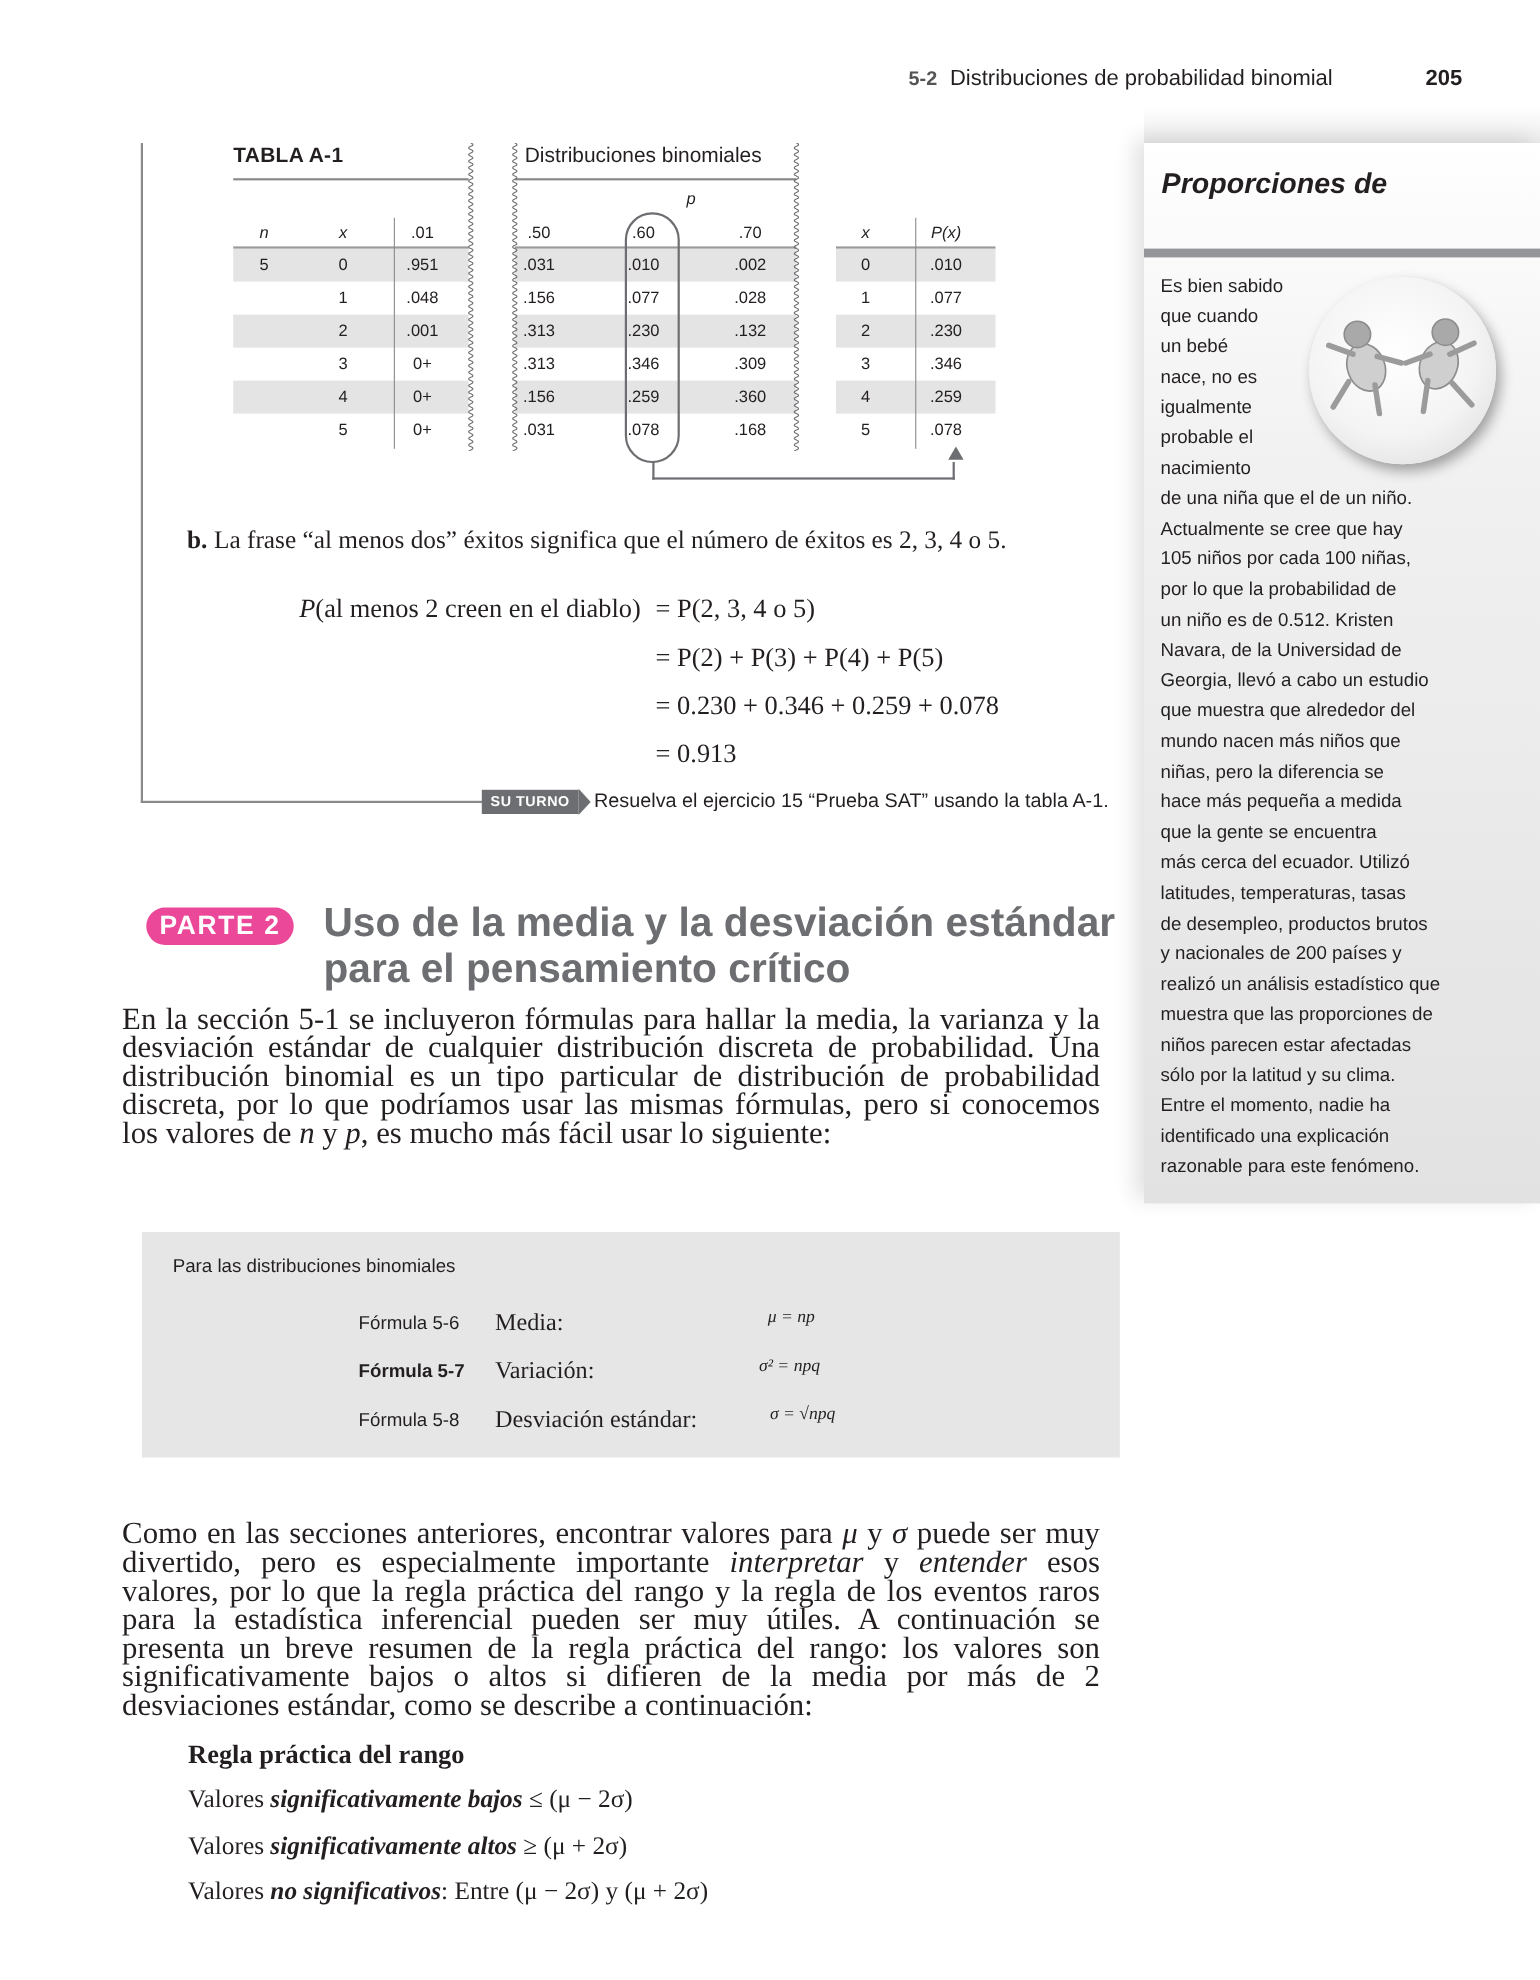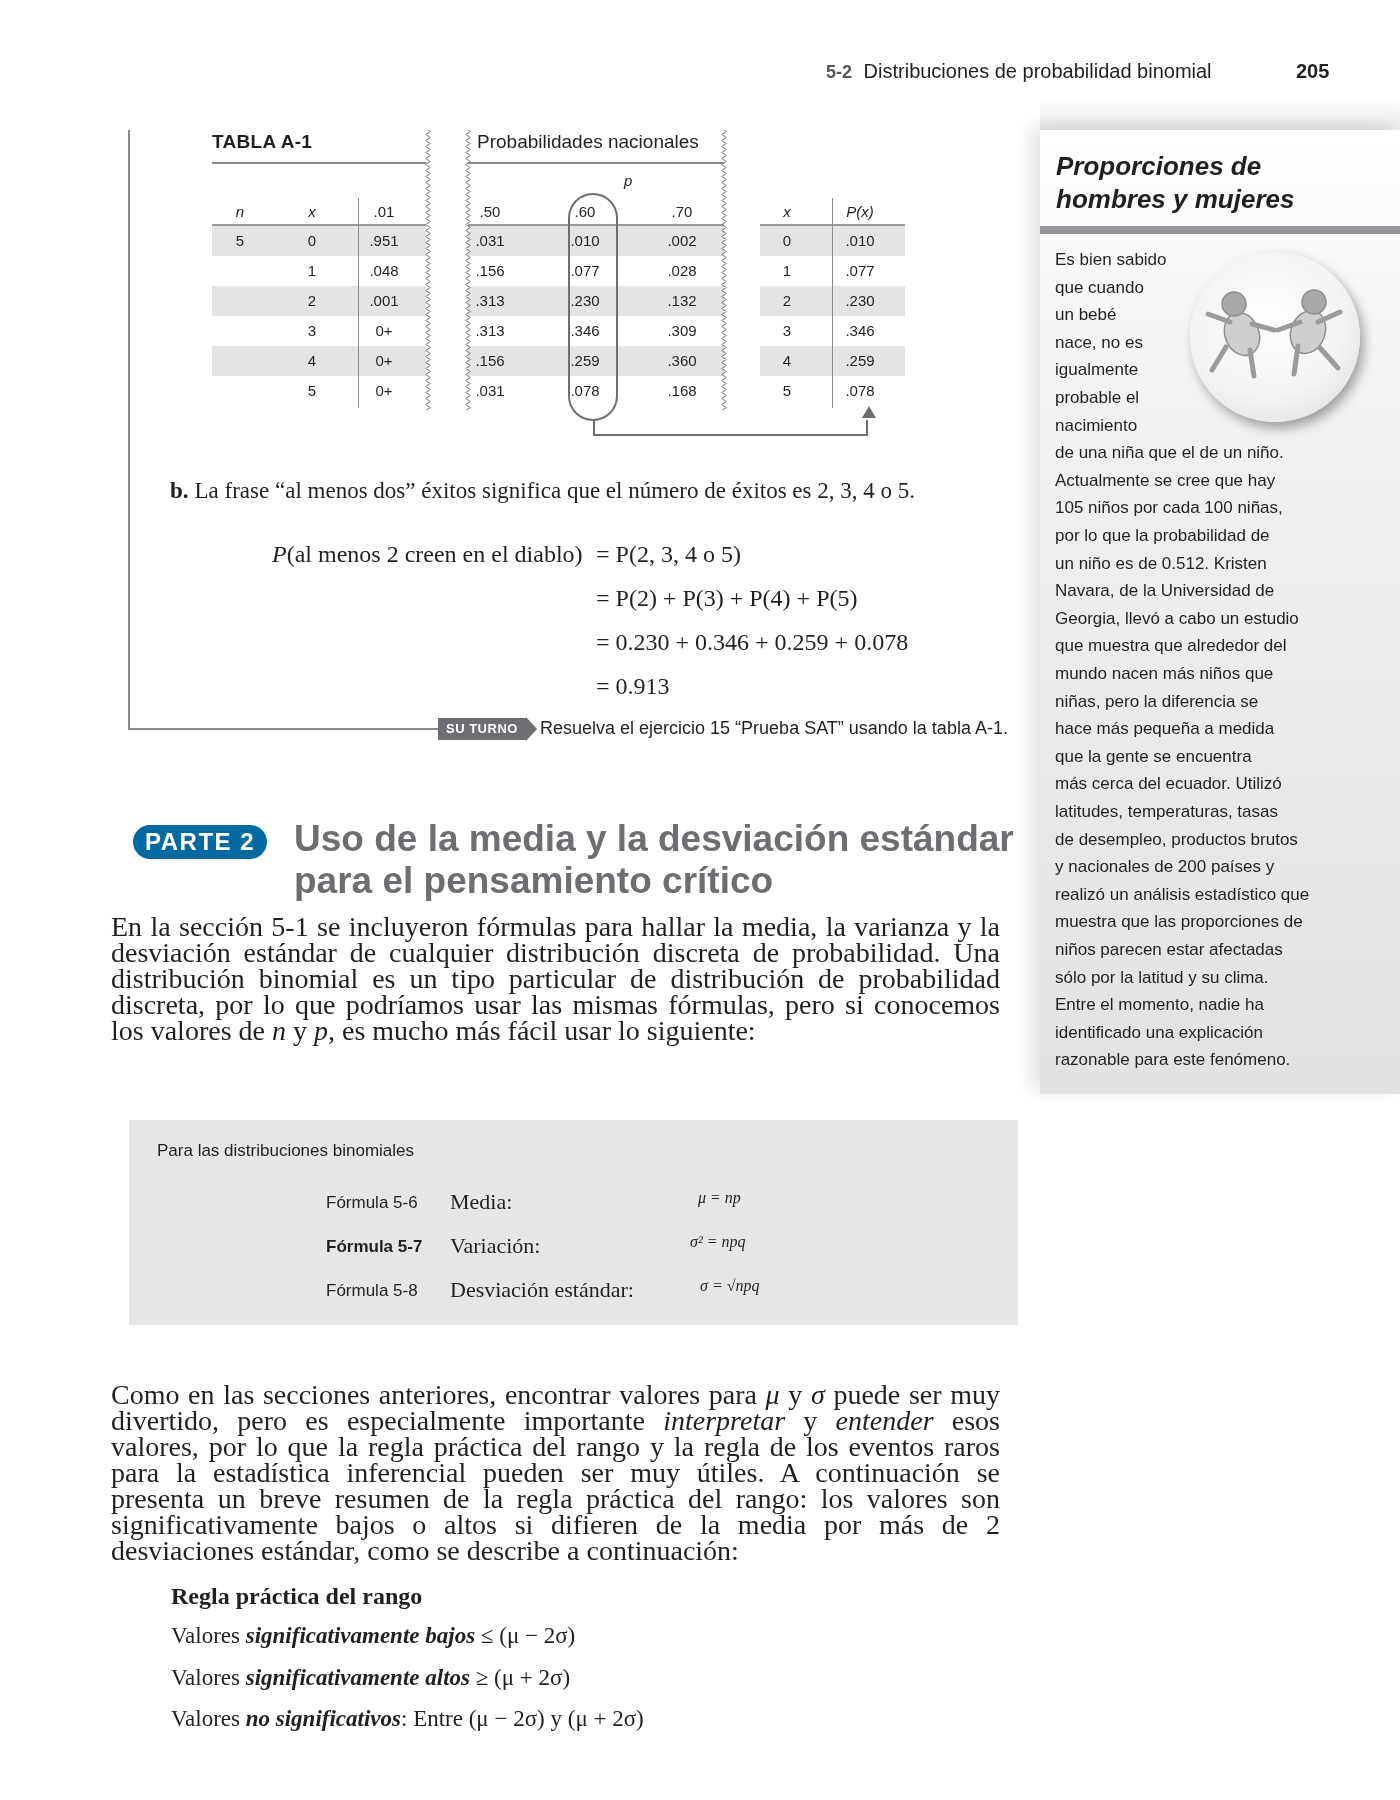--- a/index.html
+++ b/index.html
@@ -41,21 +41,21 @@
 
   
   .su-turno { top: 718px; left: 438px; height: 24px; }
   .su-box { background: #6d6e71; color: #fff; font-family: "Liberation Sans", sans-serif; font-weight: bold;
     font-size: 13px; height: 22px; line-height: 22px; padding: 0 8px; display: inline-block; letter-spacing: 0.5px; }
   .su-arrow { display: inline-block; width: 0; height: 0; border-top: 12px solid transparent; border-bottom: 12px solid transparent;
     border-left: 11px solid #6d6e71; vertical-align: top; margin-top: -1px; }
   .su-text { top: 718px; left: 540px; font-size: 18px; white-space: nowrap; font-family: "Liberation Sans", sans-serif; }
 
   
-  .parte-badge { top: 825px; left: 133px; background: #0369a1; color: #fff; font-family: "Liberation Sans", sans-serif;
+  .parte-badge { top: 825px; left: 133px; background: #ec4899; color: #fff; font-family: "Liberation Sans", sans-serif;
     font-weight: bold; font-size: 24px; padding: 2px 12px; border-radius: 18px; letter-spacing: 1.5px; height: 34px; line-height: 30px; }
   .parte-title { top: 818px; left: 294px; font-family: "Liberation Sans", sans-serif; font-weight: bold; font-size: 37px;
     color: #6d6e71; line-height: 42px; width: 740px; }
 
   
   .para { font-size: 28px; line-height: 26px; text-align: justify; width: 889px; left: 111px; }
   .para i { font-style: italic; }
 
   
   .fbox { top: 1120px; left: 129px; width: 889px; height: 205px; background: #e6e6e7; }
@@ -87,21 +87,21 @@
 <div class="abs run-head sans">
   <span class="sec">5-2</span>
   <span>Distribuciones de probabilidad binomial</span>
 </div>
 <div class="abs page-num sans">205</div>
 
 <div class="abs frame-v"></div>
 <div class="abs frame-h"></div>
 
 <div class="abs tbl-title sans">TABLA A-1</div>
-<div class="abs tbl-title2 sans">Probabilidades nacionales</div>
+<div class="abs tbl-title2 sans">Distribuciones binomiales</div>
 <div class="abs tbl-rule1"></div>
 <div class="abs tbl-rule2"></div>
 <div class="abs p-label sans">p</div>
 
 <div id="table-root">
     <div class="abs row-bg" style="top:226px;left:212px;width:214px;"></div>
     <div class="abs row-bg" style="top:226px;left:468px;width:256px;"></div>
     <div class="abs row-bg" style="top:226px;left:760px;width:145px;"></div>
     <div class="abs row-bg" style="top:286px;left:212px;width:214px;"></div>
     <div class="abs row-bg" style="top:286px;left:468px;width:256px;"></div>
@@ -226,21 +226,20 @@
 <div class="abs para" style="top:1382px;"><span>Como en las secciones anteriores, encontrar valores para </span><i>μ</i><span> y </span><i>σ</i><span> puede ser muy divertido, pero es especialmente importante </span><i>interpretar</i><span> y </span><i>entender</i><span> esos valores, por lo que la regla práctica del rango y la regla de los eventos raros para la estadística inferencial pueden ser muy útiles. A continuación se presenta un breve resumen de la regla práctica del rango: los valores son significativamente bajos o altos si difieren de la media por más de 2 desviaciones estándar, como se describe a continuación:</span></div>
 
 <div class="abs rule-title">Regla práctica del rango</div>
 <div class="abs rule-line" style="top:1623px;"><span>Valores </span><b>significativamente bajos</b><span> ≤ (μ − 2σ)</span></div>
 <div class="abs rule-line" style="top:1665px;"><span>Valores </span><b>significativamente altos</b><span> ≥ (μ + 2σ)</span></div>
 <div class="abs rule-line" style="top:1706px;"><span>Valores </span><b>no significativos</b><span>: Entre (μ − 2σ) y (μ + 2σ)</span></div>
 
 <div class="abs side"></div>
 <div class="abs side-title">
   <div>Proporciones de</div>
-  <div>hombres y mujeres</div>
 </div>
 <div class="abs side-rule"></div>
 <div class="abs photo">
   <svg width="170" height="170" viewBox="0 0 170 170">
     <g fill="#cfcfcf" stroke="#8d8d8d" stroke-width="1.5">
       <ellipse cx="52" cy="82" rx="17" ry="22" transform="rotate(-20 52 82)"></ellipse>
       <circle cx="44" cy="52" r="12" fill="#a9a9a9"></circle>
       <path d="M36 95 L22 118 M60 98 L64 124 M40 70 L18 62 M62 72 L84 78" fill="none" stroke="#9b9b9b" stroke-width="5" stroke-linecap="round"></path>
       <ellipse cx="118" cy="80" rx="17" ry="22" transform="rotate(20 118 80)"></ellipse>
       <circle cx="124" cy="50" r="12" fill="#a9a9a9"></circle>

